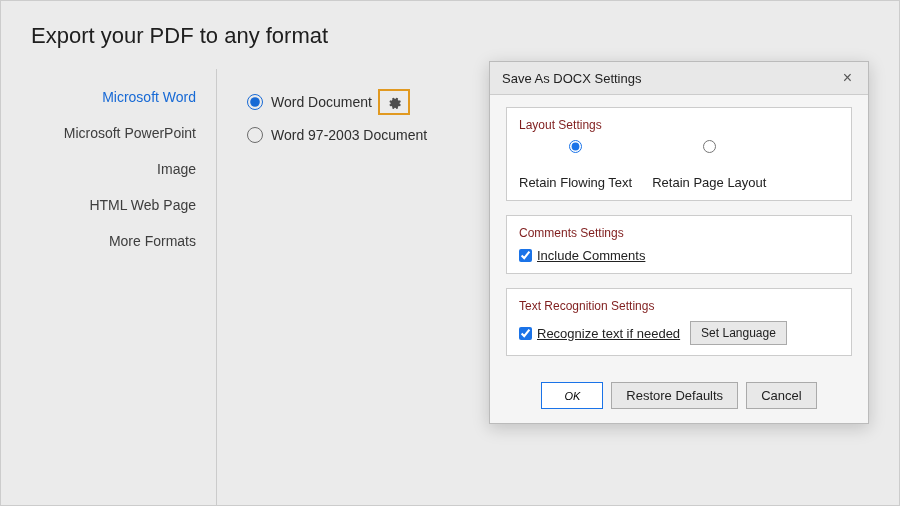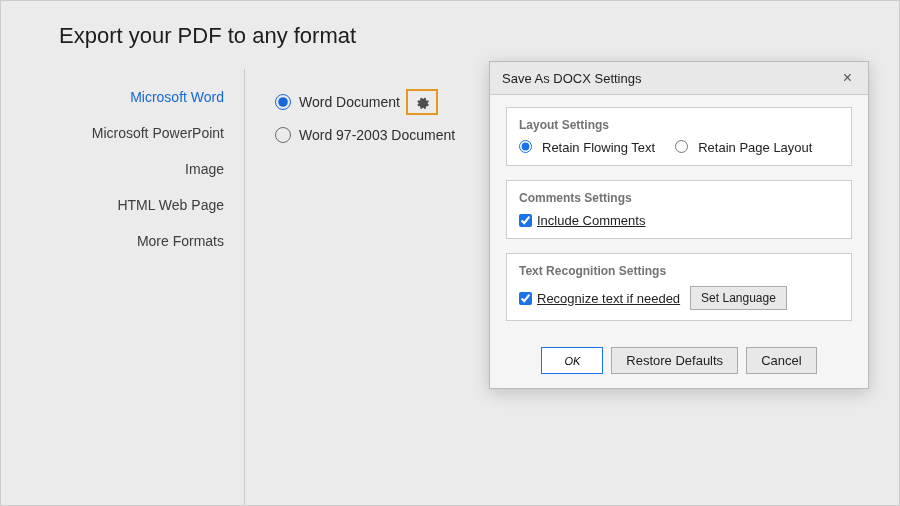--- a/index.html
+++ b/index.html
@@ -14,21 +14,20 @@
     }
 
     .main-container {
       width: 900px;
       height: 506px;
       background: #fff;
       border: 1px solid #ccc;
       display: flex;
       flex-direction: column;
       position: relative;
-      padding-left: 28px;
     }
 
     .page-title {
       font-size: 22px;
       font-weight: 300;
       color: #222;
       padding: 22px 30px 10px 30px;
     }
 
     .content-area {
@@ -175,38 +174,39 @@
     }
 
     .settings-section {
       border: 1px solid #ccc;
       background: #fff;
       padding: 10px 12px;
     }
 
     .section-label {
       font-size: 12px;
-      font-weight: 700;
-      color: #737373;
+      font-weight: 400;
+      color: #7f1d1d;
       margin-bottom: 8px;
     }
 
     .radio-row {
       display: flex;
       gap: 20px;
       align-items: center;
     }
 
     .radio-row label, .checkbox-row label {
       display: flex;
-      align-items: flex-start;
-      gap: 10px;
-      font-size: 13px;
-      color: #222;
-      cursor: pointer;
+      align-items: center;
+      gap: 22px;
+      font-size: 13px;
+      color: #222;
+      cursor: pointer;
+      flex-direction: column;
     }
 
     .radio-row input[type="radio"] {
       accent-color: #1a73e8;
     }
 
     .checkbox-row {
       display: flex;
       align-items: center;
       gap: 5px;

